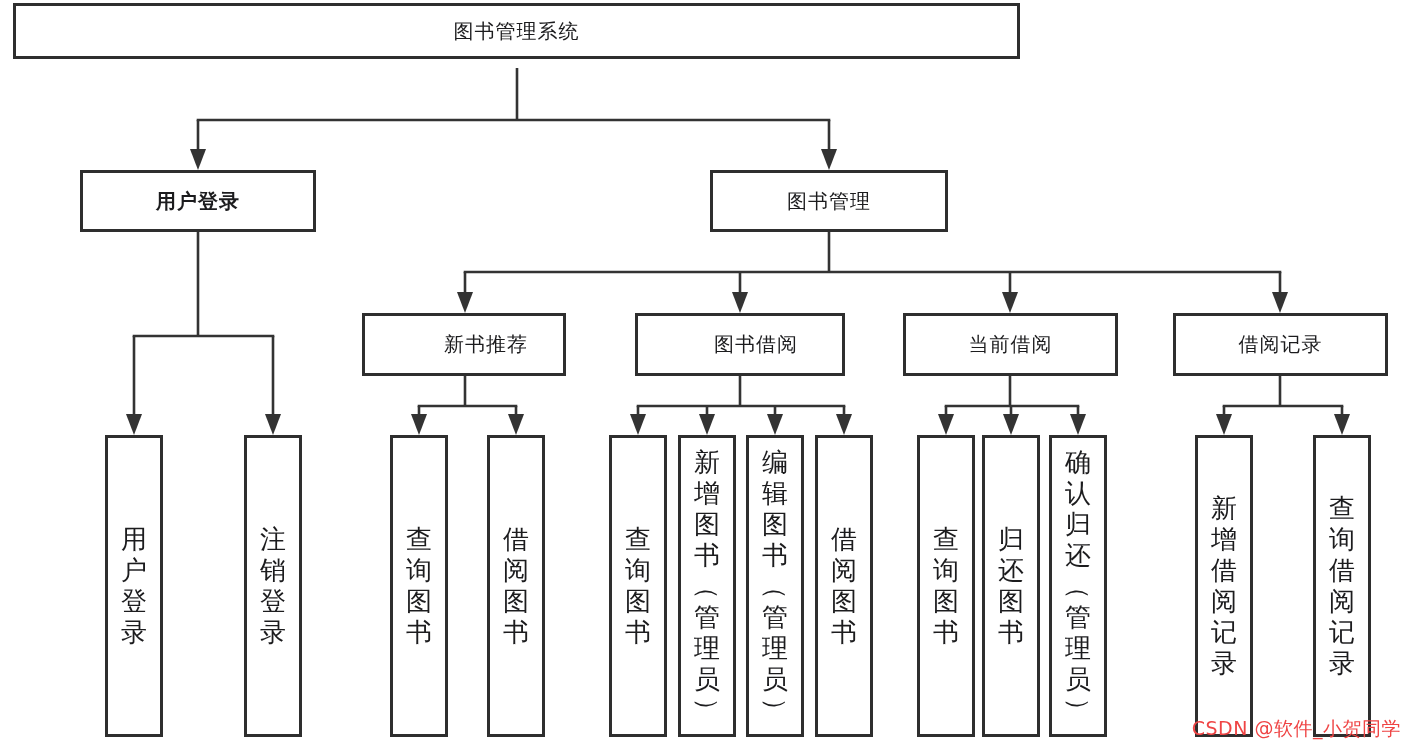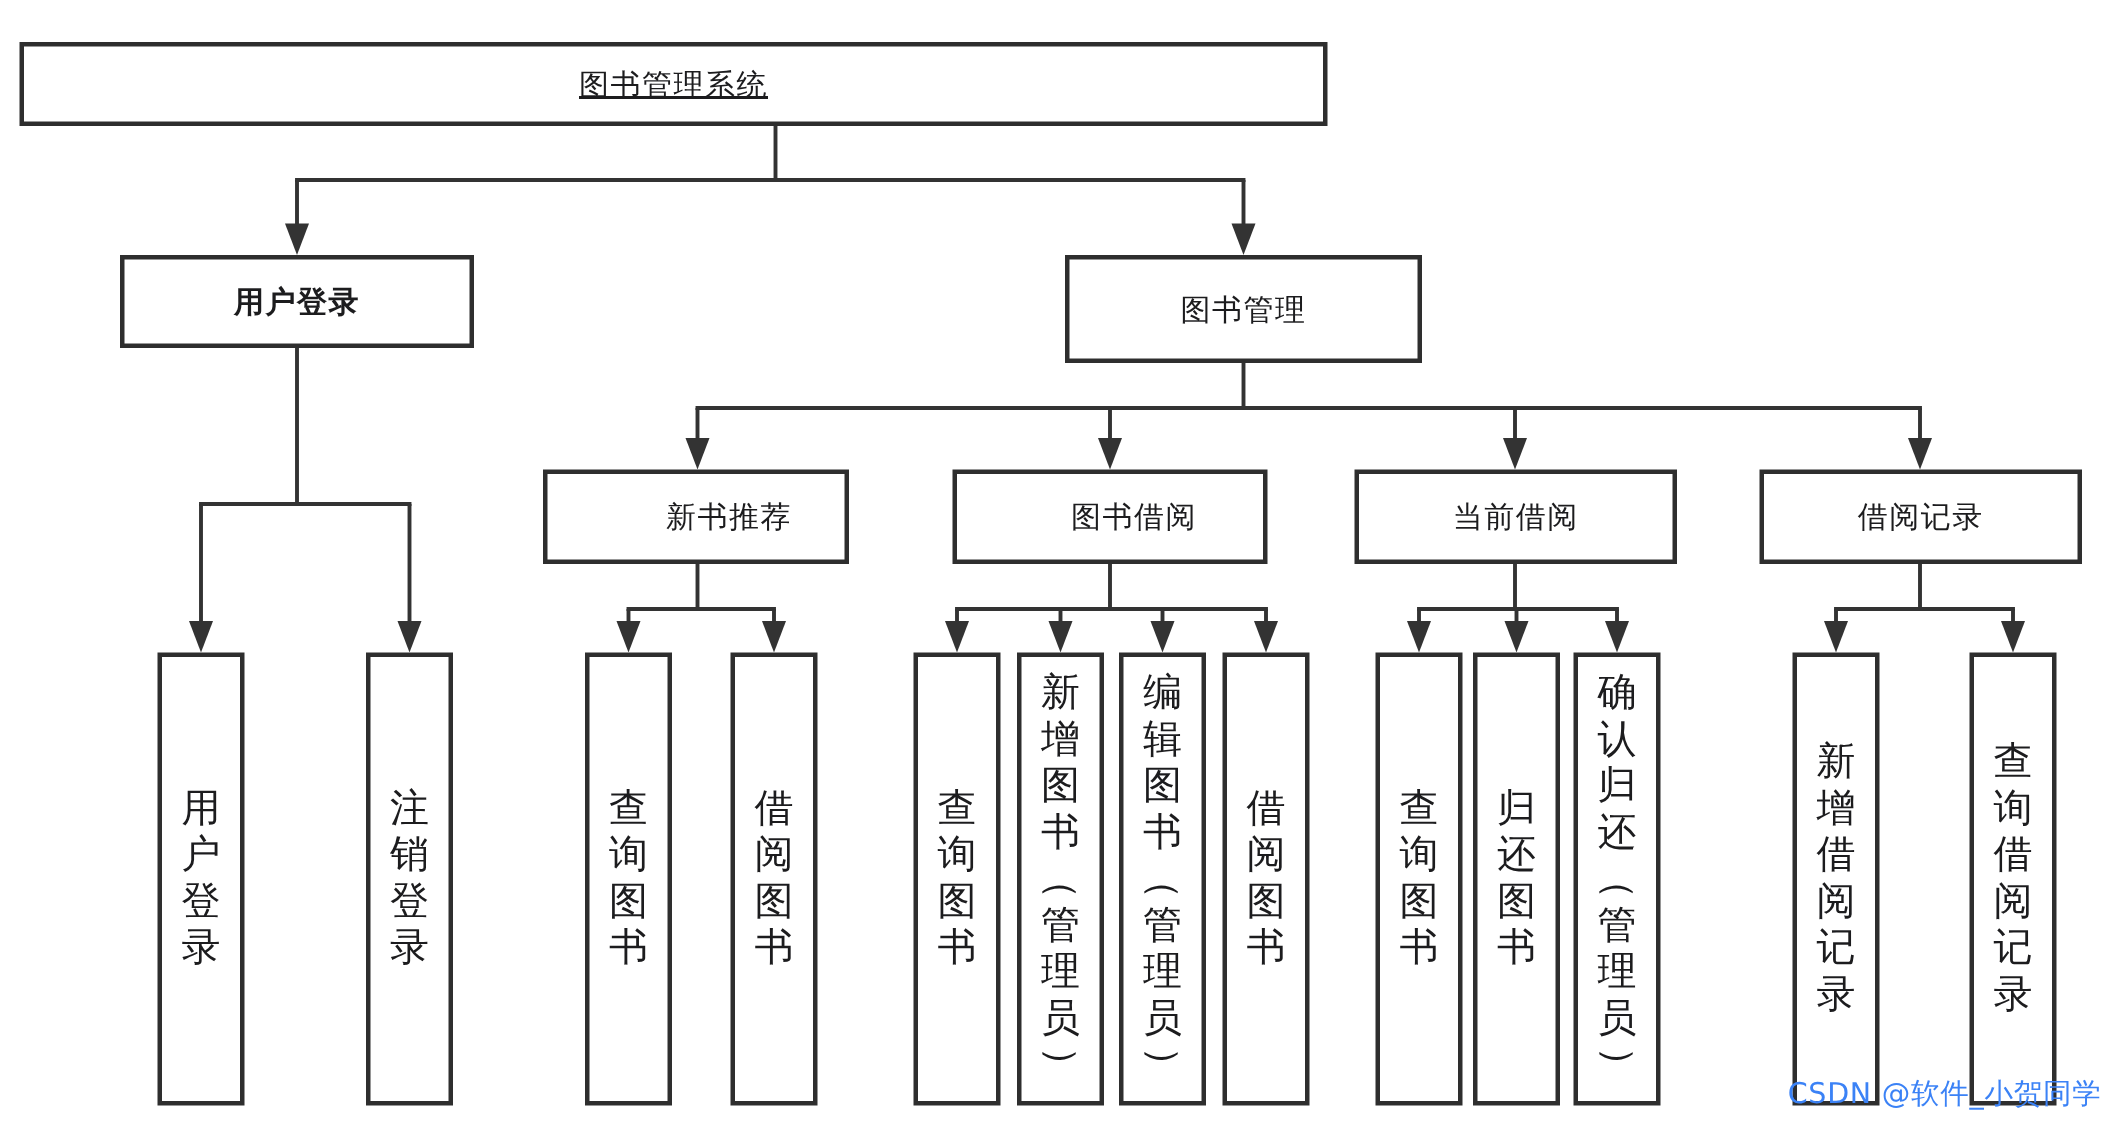--- a/index.html
+++ b/index.html
@@ -10,44 +10,44 @@
     position:absolute;box-sizing:border-box;background:#ffffff;
     border:3px solid #2e2e2e;color:#1c1c1e;z-index:2;
     display:flex;align-items:center;justify-content:center;
   }
   .hnode{font-size:20px;font-weight:500;letter-spacing:1px;white-space:nowrap;}
   .vnode{font-size:26px;font-weight:500;}
   .vtext{display:flex;flex-direction:column;align-items:center;justify-content:center;height:100%;width:100%;}
   .vtext span{height:31px;line-height:31px;display:flex;align-items:center;justify-content:center;}
   .vtext span.rot{transform:rotate(90deg);}
   
-  .n-root        {left:13px;  top:28px;  width:872px; height:56px;text-decoration:underline;}
+  .n-root        {left:13px;  top:3px;  width:1007px; height:56px;}
   .n-user-login  {left:80px;  top:170px; width:236px;  height:62px;font-weight:bold;}
-  .n-book-mgmt   {left:710px; top:170px; width:238px;  height:72px;}
+  .n-book-mgmt   {left:710px; top:170px; width:238px;  height:62px;}
   .n-new-book    {left:362px; top:313px; width:204px;  height:63px;padding-left:44px;}
   .n-book-borrow {left:635px; top:313px; width:210px;  height:63px;padding-left:32px;}
   .n-current     {left:903px; top:313px; width:215px;  height:63px;}
   .n-record      {left:1173px;top:313px; width:215px;  height:63px;}
   .leaf{top:435px;width:58px;height:302px;}
   .l-user-login {left:105px;}
   .l-logout     {left:244px;}
   .l-nb-query   {left:390px;}
   .l-nb-borrow  {left:487px;}
   .l-bb-query   {left:609px;}
   .l-bb-add     {left:678px;}
   .l-bb-edit    {left:746px;}
   .l-bb-borrow  {left:815px;}
   .l-cb-query   {left:917px;}
   .l-cb-return  {left:982px;}
   .l-cb-confirm {left:1049px;}
   .l-br-add     {left:1195px;}
   .l-br-query   {left:1313px;}
   .watermark{
     position:absolute;right:4px;bottom:5px;z-index:5;
-    font-size:19px;letter-spacing:0.5px;color:#3b82f6;white-space:nowrap;margin-top:10px;
+    font-size:19px;letter-spacing:0.5px;color:#ef4444;white-space:nowrap;margin-top:10px;
   }
 </style>
 </head>
 <body>
 
 <div class="stage">
 
   <svg class="wires" width="1405" height="747" viewBox="0 0 1405 747">
     <g stroke="#333333" stroke-width="2.6" fill="none">
 

